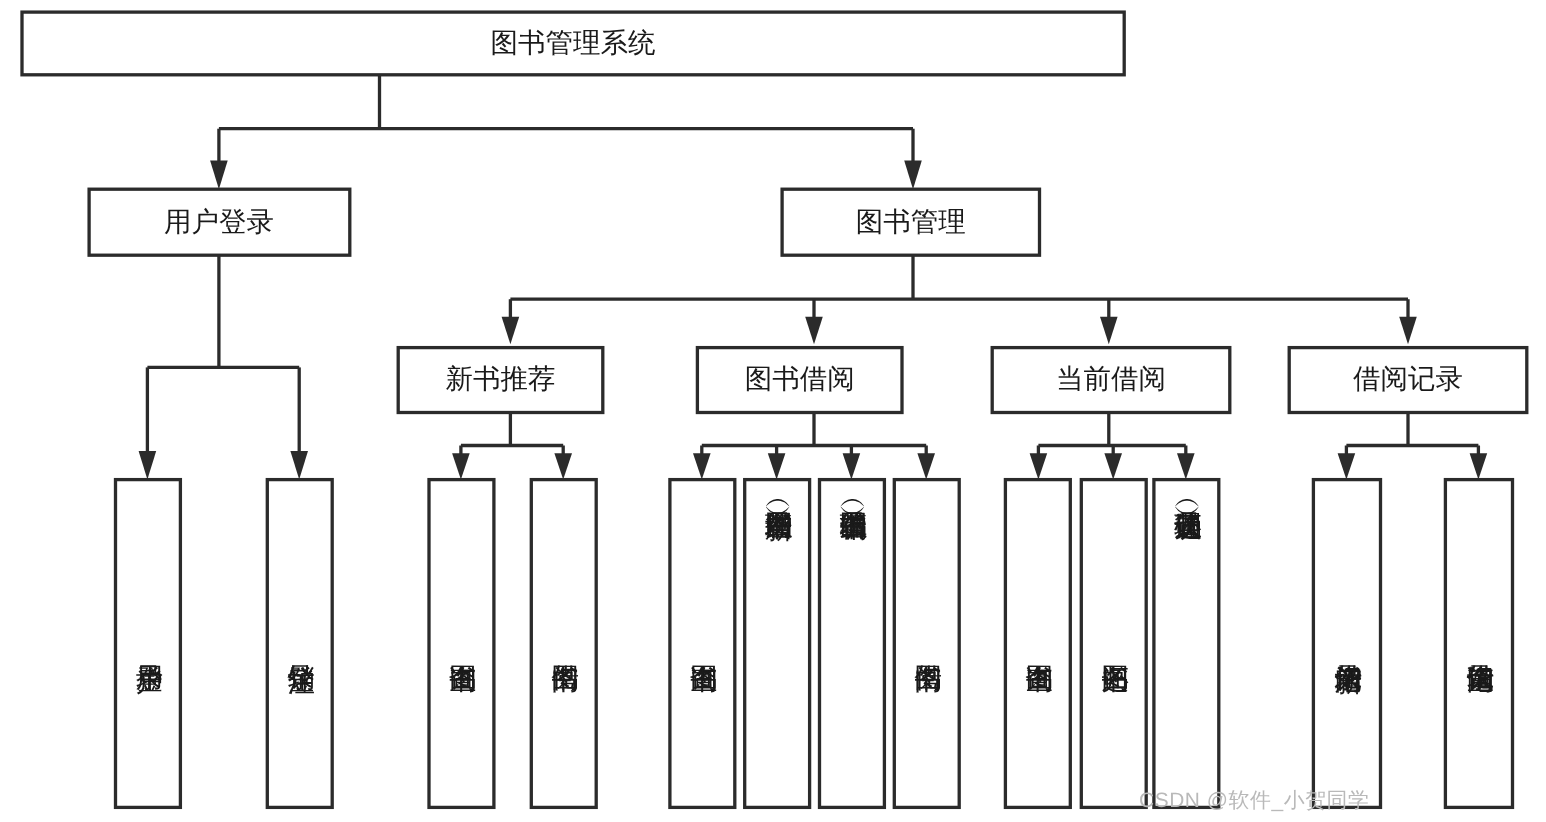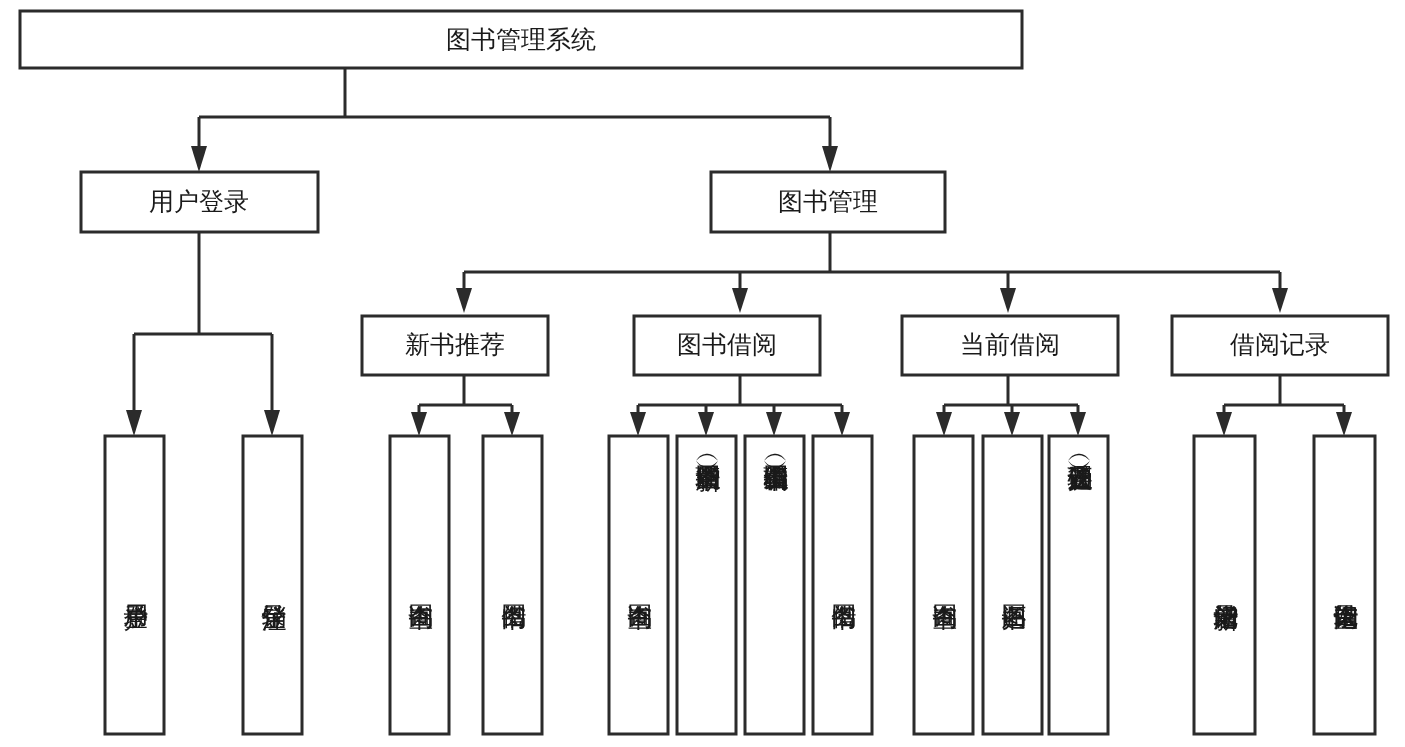--- a/index.html
+++ b/index.html
@@ -234,14 +234,15 @@
       <text class="node-label vertical" x="1224" y="585" writing-mode="tb">新增借阅记录</text>
     </g>
 
     <g>
       <rect class="node-box leaf" x="1314" y="436" width="61" height="298"></rect>
       <text class="node-label vertical" x="1344" y="585" writing-mode="tb">查询借阅记录</text>
     </g>
 
   </svg>
 
+  <div class="watermark">CSDN @软件_小贺同学</div>
 
 </div>
 
 </body></html>

